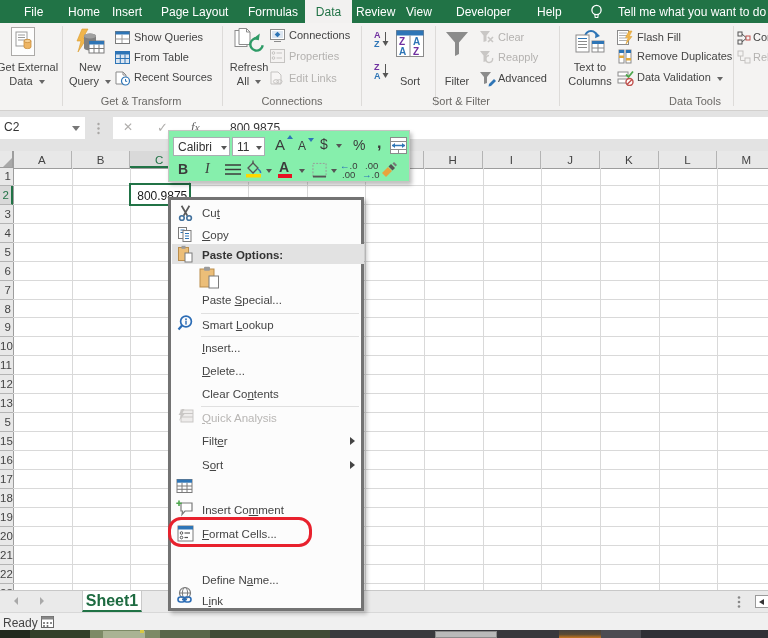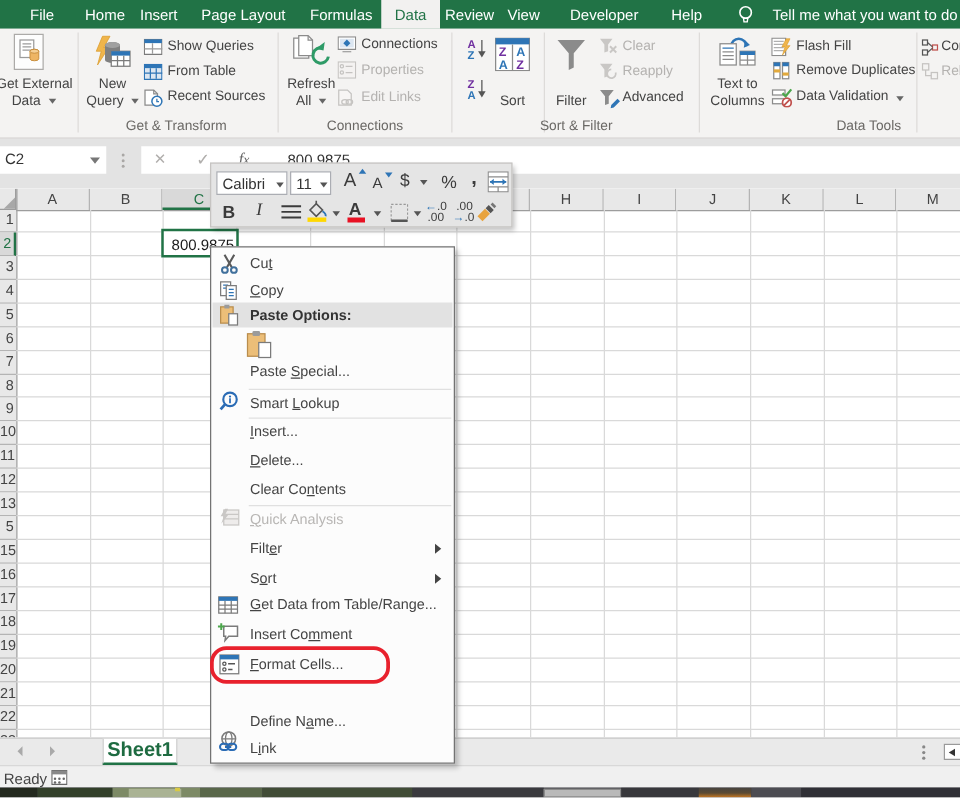--- a/index.html
+++ b/index.html
@@ -23,23 +23,23 @@
 #grid { position:absolute; left:0; top:151px; width:768px; height:439px; background:#fff; overflow:hidden; }
 .colhdr { position:absolute; top:0; height:17px; background:#e8e8e8; border-right:1px solid #b4b4b4; color:#444; font-size:11.5px; text-align:center; line-height:18px; }
 .rowhdr { position:absolute; left:0; width:13px; background:#e8e8e8; border-bottom:1px solid #b4b4b4; color:#444; font-size:11.5px; text-align:right; padding-right:2px; overflow:hidden; }
 .vline { position:absolute; width:1px; background:#d9d9d9; top:17px; }
 .hline { position:absolute; height:1px; background:#d9d9d9; left:13px; }
 
 #sheetbar { position:absolute; left:0; top:590px; width:768px; height:22px; background:#eaeaea; border-top:1px solid #c8c8c8; }
 #statusbar { position:absolute; left:0; top:612px; width:768px; height:18px; background:#f0f0f0; border-top:1px solid #d8d8d8; }
 #photostrip { position:absolute; left:0; top:630px; width:768px; height:8px; background:#35353a; overflow:hidden; }
 
-#minitb { position:absolute; left:168px; top:130px; width:242px; height:52px; background:#e5e5e5; border:1px solid #c6c4c2; box-shadow:2px 3px 4px rgba(0,0,0,0.25); z-index:5; }
-
-#cmenu { position:absolute; left:168px; top:197px; width:196px; height:414px; background:#fcfcfc; border:1px solid #737373; box-shadow:3px 3px 4px rgba(0,0,0,0.22); z-index:6; }
+#minitb { position:absolute; left:168px; top:130px; width:242px; height:52px; background:#86efac; border:1px solid #c6c4c2; box-shadow:2px 3px 4px rgba(0,0,0,0.25); z-index:5; }
+
+#cmenu { position:absolute; left:168px; top:197px; width:196px; height:414px; background:#fcfcfc; border:3px solid #737373; box-shadow:3px 3px 4px rgba(0,0,0,0.22); z-index:6; }
 #cmenu .mi { position:absolute; left:31px; font-size:11.5px; color:#444; height:22px; line-height:22px; white-space:nowrap; }
 #cmenu .mi.gray { color:#b8b6b4; }
 #cmenu .msep { position:absolute; left:30px; right:2px; height:1px; background:#e0e0e0; }
 #cmenu .arrow { position:absolute; left:179px; width:0; height:0; border-top:4px solid transparent; border-bottom:4px solid transparent; border-left:5px solid #444; }
 #redoval { position:absolute; left:168px; top:517px; width:144px; height:30px; border:3px solid #e8212d; border-radius:13px; z-index:7; }
 u { text-decoration:underline; }
 </style>
 </head>
 <body>
 <div id="tabbar">
@@ -517,21 +517,20 @@
   <div class="arrow" style="top:260.5px;"></div>
 
   <svg class="abs" style="left:5px;top:278px;" width="17" height="16" viewBox="0 0 17 16">
     <rect x="1" y="1.5" width="15" height="13" fill="#fff" stroke="#7b7b7b"></rect>
     <rect x="1" y="1.5" width="15" height="3.2" fill="#2e75b6"></rect>
     <line x1="6" y1="4.7" x2="6" y2="14.5" stroke="#7b7b7b"></line>
     <line x1="11" y1="4.7" x2="11" y2="14.5" stroke="#7b7b7b"></line>
     <line x1="1" y1="8" x2="16" y2="8" stroke="#7b7b7b"></line>
     <line x1="1" y1="11.3" x2="16" y2="11.3" stroke="#7b7b7b"></line>
   </svg>
-  <div class="mi" style="top:275px;"><u>G</u>et Data from Table/Range...</div>
 
   <svg class="abs" style="left:5px;top:300px;" width="18" height="17" viewBox="0 0 18 17">
     <path d="M5 3 L16 3 L16 11 L9 11 L6 14.5 L6.5 11 L5 11 Z" fill="#fff" stroke="#7b7b7b" stroke-width="1.2"></path>
     <path d="M3 0.5 L3 6 M0.3 3.2 L5.7 3.2" stroke="#4ca64c" stroke-width="1.6"></path>
   </svg>
   <div class="mi" style="top:298.5px;">Insert Co<u>m</u>ment</div>
 
   <svg class="abs" style="left:6px;top:325px;" width="17" height="17" viewBox="0 0 17 17">
     <rect x="1" y="1" width="15" height="15" fill="#fff" stroke="#7b7b7b"></rect>
     <rect x="1" y="1" width="15" height="3.5" fill="#2e75b6"></rect>

